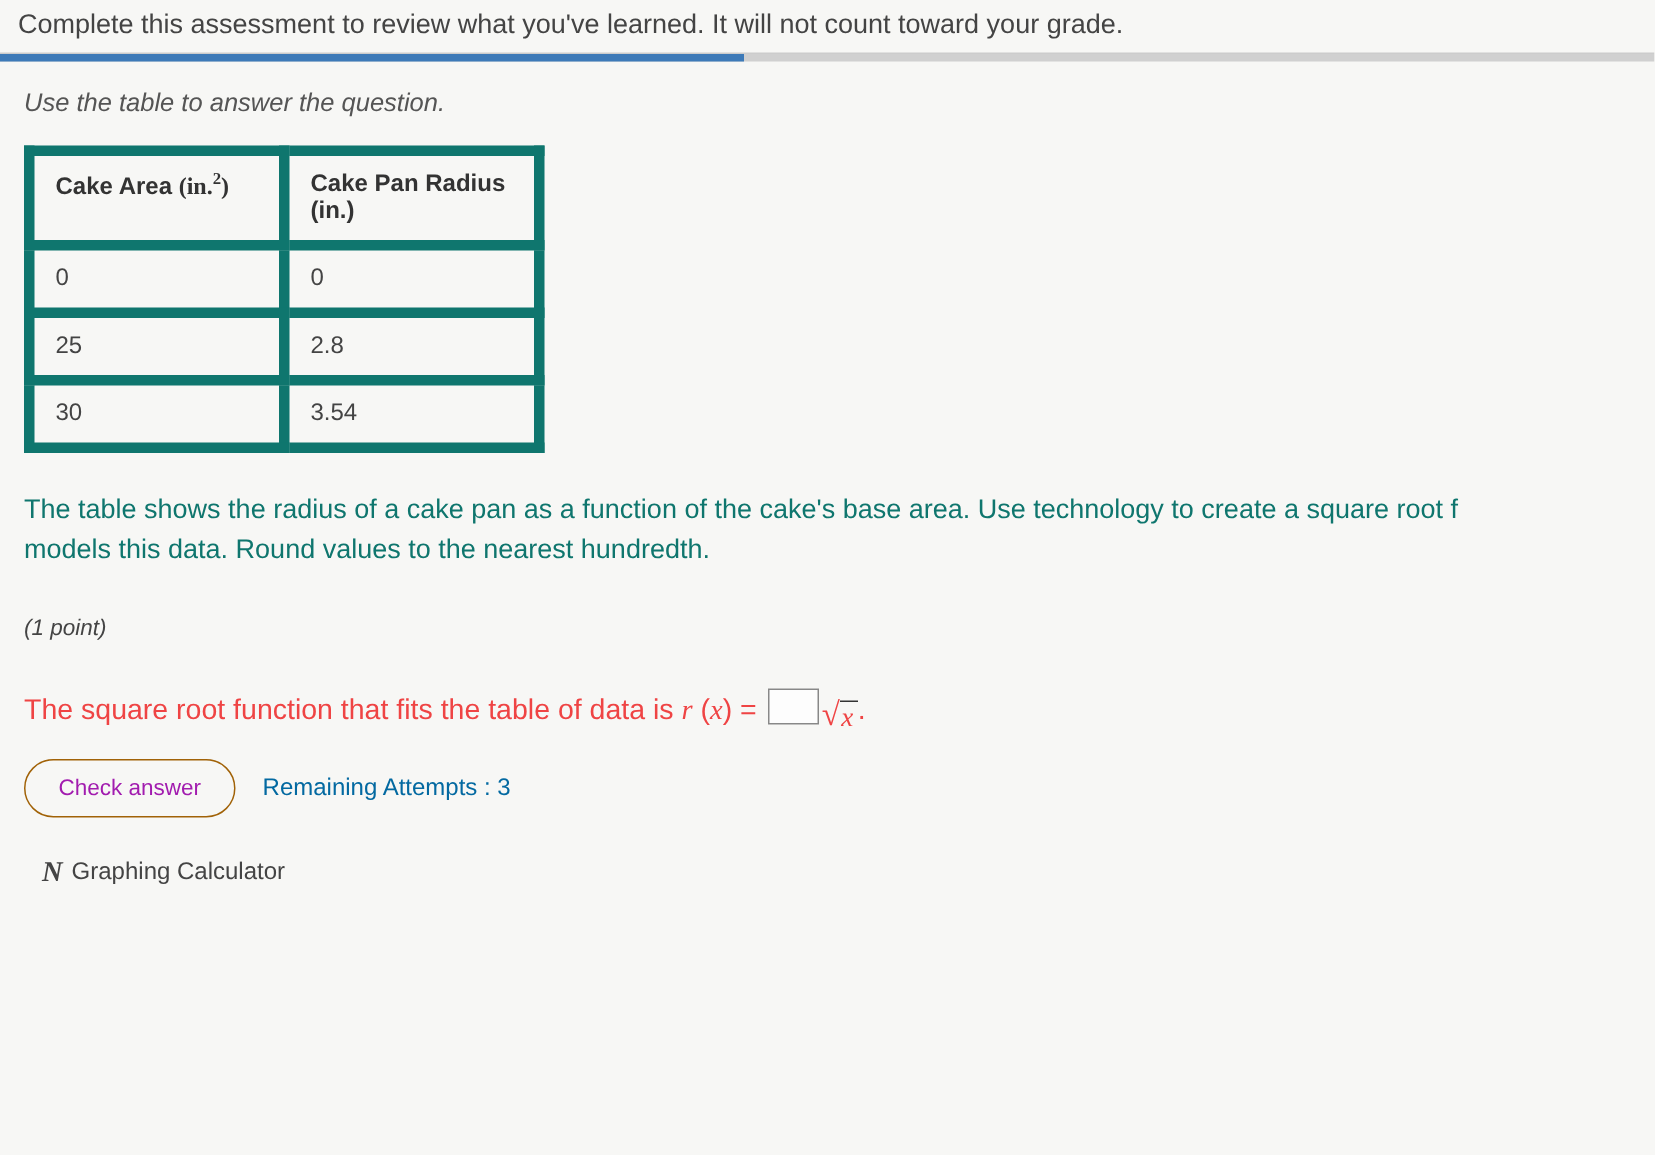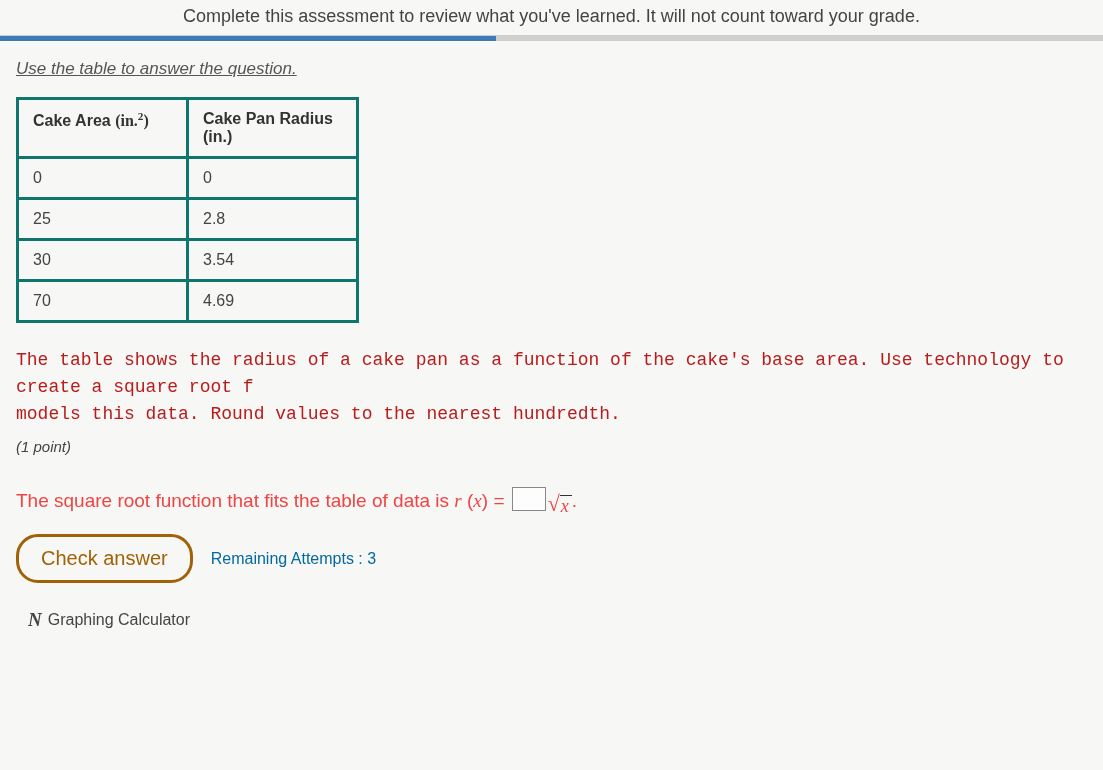--- a/index.html
+++ b/index.html
@@ -10,68 +10,65 @@
       width: 1103px;
       height: 770px;
       overflow: hidden;
     }
     .banner {
       padding: 6px 12px 8px 12px;
       font-size: 18px;
       color: #444;
       border-bottom: 1px solid #ccc;
       background: #f7f7f5;
-      text-align: center;
     }
     .progress-track {
       height: 5px;
       background: #d0d0d0;
       width: 100%;
     }
     .progress-fill {
       height: 100%;
       width: 45%;
       background: #3d7ab8;
     }
     .content {
       padding: 18px 16px;
     }
     .instruction {
       font-style: italic;
       color: #555;
       font-size: 17px;
       margin-bottom: 18px;
-      text-decoration: underline;
     }
     table.data {
       border-collapse: collapse;
       margin-bottom: 24px;
     }
     table.data th, table.data td {
-      border: 3px solid #0f766e;
+      border: 7px solid #0f766e;
       padding: 10px 14px;
       text-align: left;
       font-size: 16px;
       color: #444;
       vertical-align: top;
       background: #f7f7f5;
     }
     table.data th {
       font-weight: bold;
       color: #333;
     }
     .th-unit { font-family: 'Times New Roman', serif; font-weight: bold; }
     .col-a { width: 170px; }
     .col-b { width: 170px; }
     .prompt {
       font-size: 18px;
-      color: #b91c1c;
+      color: #0f766e;
       line-height: 1.5;
-      margin-bottom: 10px;
-      font-family: Liberation Mono, monospace;
+      margin-bottom: 30px;
     }
     .points {
       font-style: italic;
       font-size: 15px;
       color: #444;
       margin-bottom: 32px;
     }
     .answer-line {
       font-size: 19px;
       color: #ef4444;
@@ -108,26 +105,26 @@
       line-height: 20px;
       margin-top: 2px;
     }
     .btn-row {
       display: flex;
       align-items: center;
       gap: 18px;
       margin-bottom: 26px;
     }
     .check-btn {
-      border: 3px solid #a16207;
-      color: #a16207;
+      border: 1px solid #a16207;
+      color: #a21caf;
       background: transparent;
       border-radius: 22px;
       padding: 10px 22px;
-      font-size: 20px;
+      font-size: 15px;
       cursor: pointer;
     }
     .attempts {
       font-size: 16px;
       color: #0369a1;
     }
     .calc-link {
       display: inline-flex;
       align-items: center;
       gap: 6px;
@@ -176,24 +173,20 @@
           <td>0</td>
       </tr>
       <tr>
         <td>25</td>
           <td>2.8</td>
       </tr>
       <tr>
         <td>30</td>
           <td>3.54</td>
       </tr>
-      <tr>
-        <td>70</td>
-          <td>4.69</td>
-      </tr>
     </tbody>
   </table>
 
   <div class="prompt">
     <span>The table shows the radius of a cake pan as a function of the cake's base area. Use technology to create a square root f</span><br>
     <span>models this data. Round values to the nearest hundredth.</span>
   </div>
 
   <div class="points">(1 point)</div>
 

